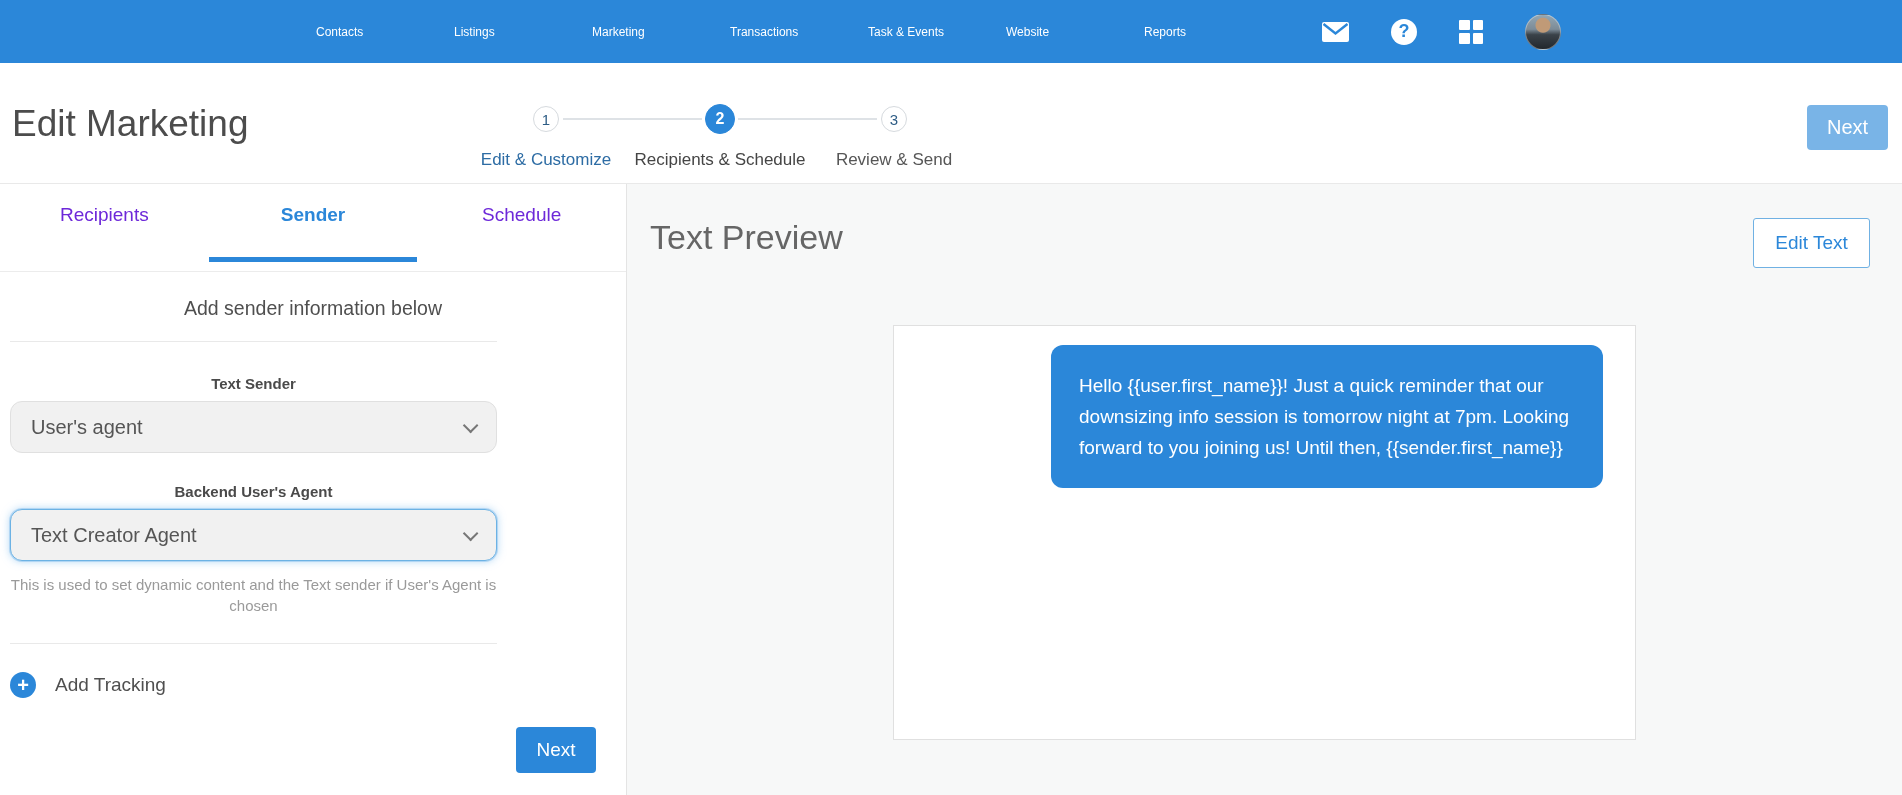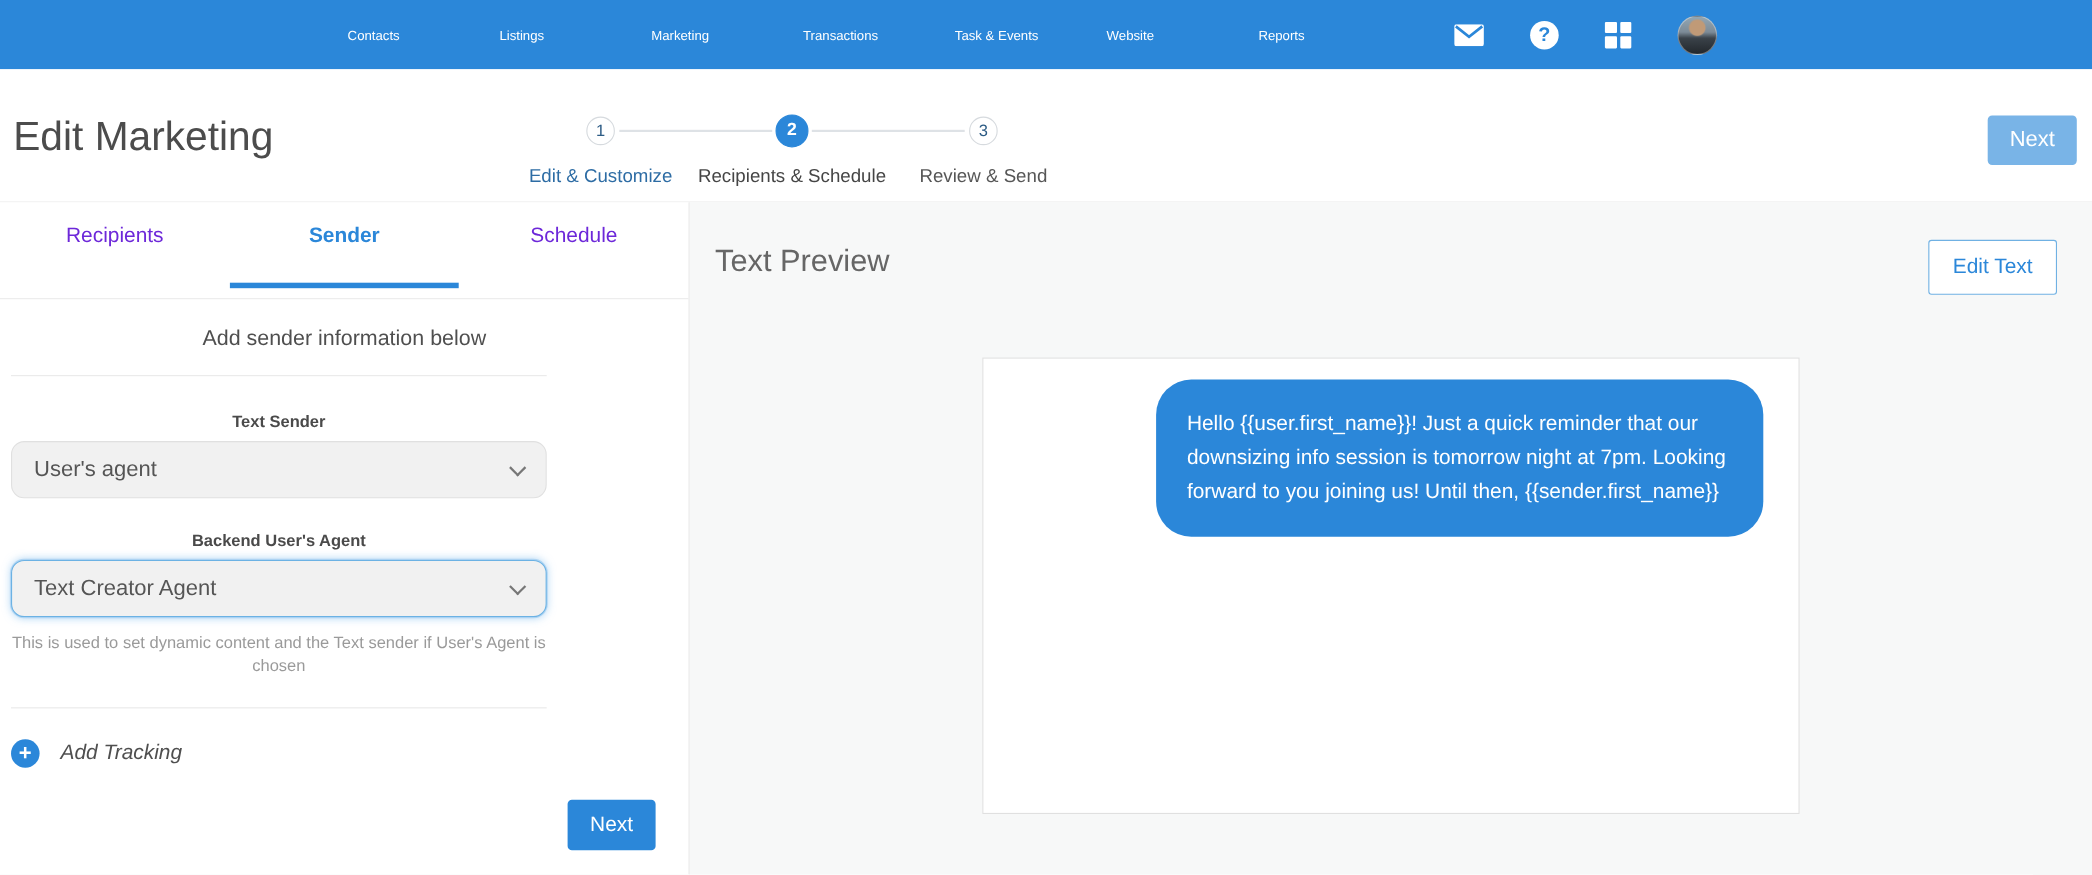--- a/index.html
+++ b/index.html
@@ -74,33 +74,33 @@
     padding: 0 22px 0 20px; font-size: 20px; color: #555; cursor: pointer; }
   .select.focused { border: 1px solid #6cb2e4;
     box-shadow: 0 0 0 1px rgba(102,175,233,0.35), 0 0 8px rgba(102,175,233,0.55); gap: 24px; }
   .chevron { width: 11px; height: 11px; border-right: 2px solid #777; border-bottom: 2px solid #777;
     transform: rotate(45deg) translateY(-3px); flex: none; }
   .label2 { margin-top: 30px; }
   .helper { margin-top: 13px; font-size: 15px; line-height: 21px; color: #9a9a9a; }
   .add-tracking { margin-top: 28px; display: flex; align-items: center; gap: 19px; cursor: pointer; }
   .plus-circle { width: 26px; height: 26px; border-radius: 50%; background: #2b87d9; color: #fff;
     font-size: 20px; font-weight: 700; display: flex; align-items: center; justify-content: center; line-height: 1; }
-  .add-tracking-label { font-size: 19px; color: #4f4f4f; font-style: italic; }
+  .add-tracking-label { font-size: 19px; color: #4f4f4f; }
   .next-bottom { position: absolute; right: 30px; top: 543px; width: 80px; height: 46px;
     background: #2b87d9; color: #fff; border-radius: 4px; font-size: 19px; }
 
   
   .preview-header { display: flex; justify-content: space-between; align-items: flex-start;
     padding: 36px 32px 0 23px; }
-  .preview-title { font-size: 28px; color: #666; line-height: 34px; }
+  .preview-title { font-size: 34px; color: #666; line-height: 34px; }
   .edit-text-btn { width: 117px; height: 50px; background: #fff; border: 1px solid #70b1e3;
     border-radius: 3px; color: #2b87d9; font-size: 19px; margin-top: -2px; }
   .preview-card { width: 743px; height: 415px; margin: 57px auto 0; background: #fff;
     border: 1px solid #e0e0e0; overflow: hidden; }
-  .bubble { margin: 19px 32px 0 auto; width: 552px; background: #2b87d9; border-radius: 32px;
+  .bubble { margin: 19px 32px 0 auto; width: 552px; background: #2b87d9; border-radius: 12px;
     padding: 25px 28px; color: #fff; font-size: 19px; line-height: 31px; }
 </style>
 </head>
 <body>
 
 <div class="topnav">
   <div class="topnav-spacer"></div>
   <div class="nav-item">Contacts</div>
   <div class="nav-item">Listings</div>
   <div class="nav-item">Marketing</div>

